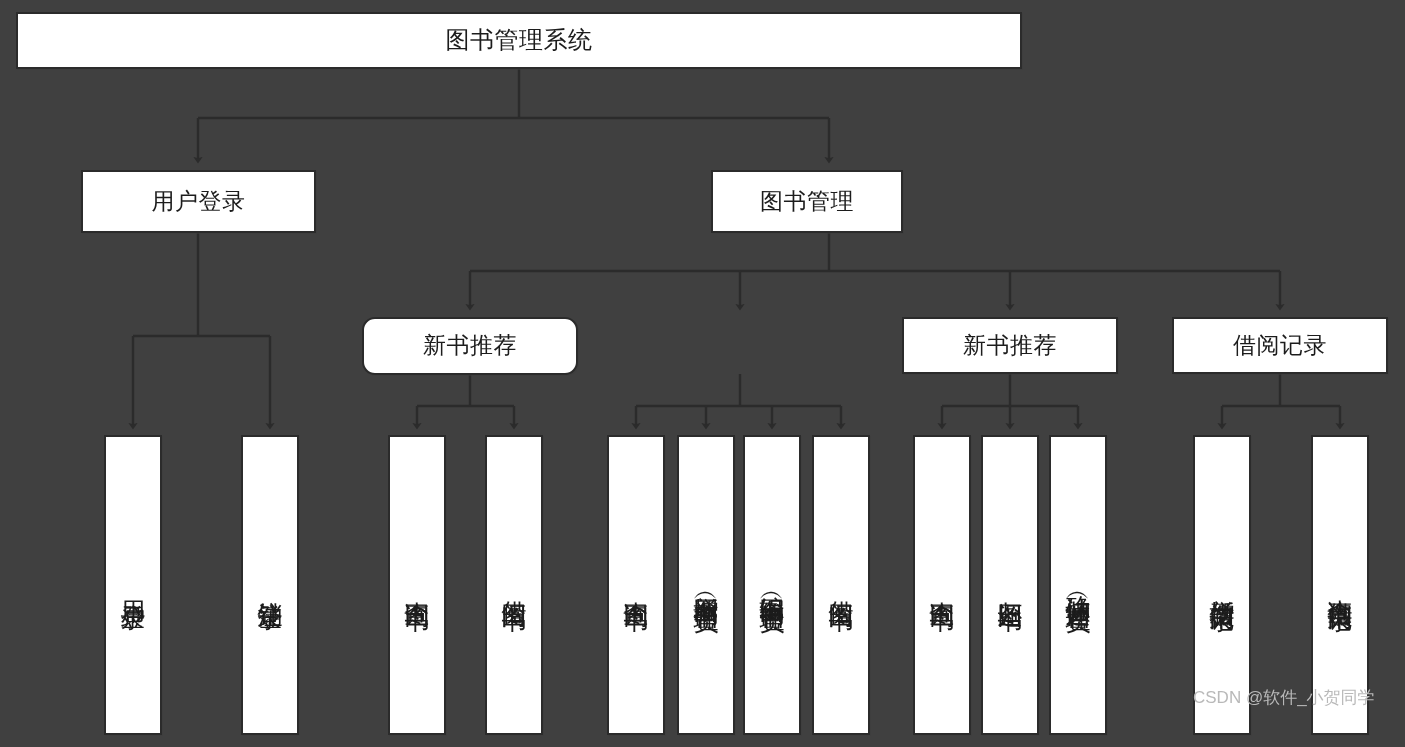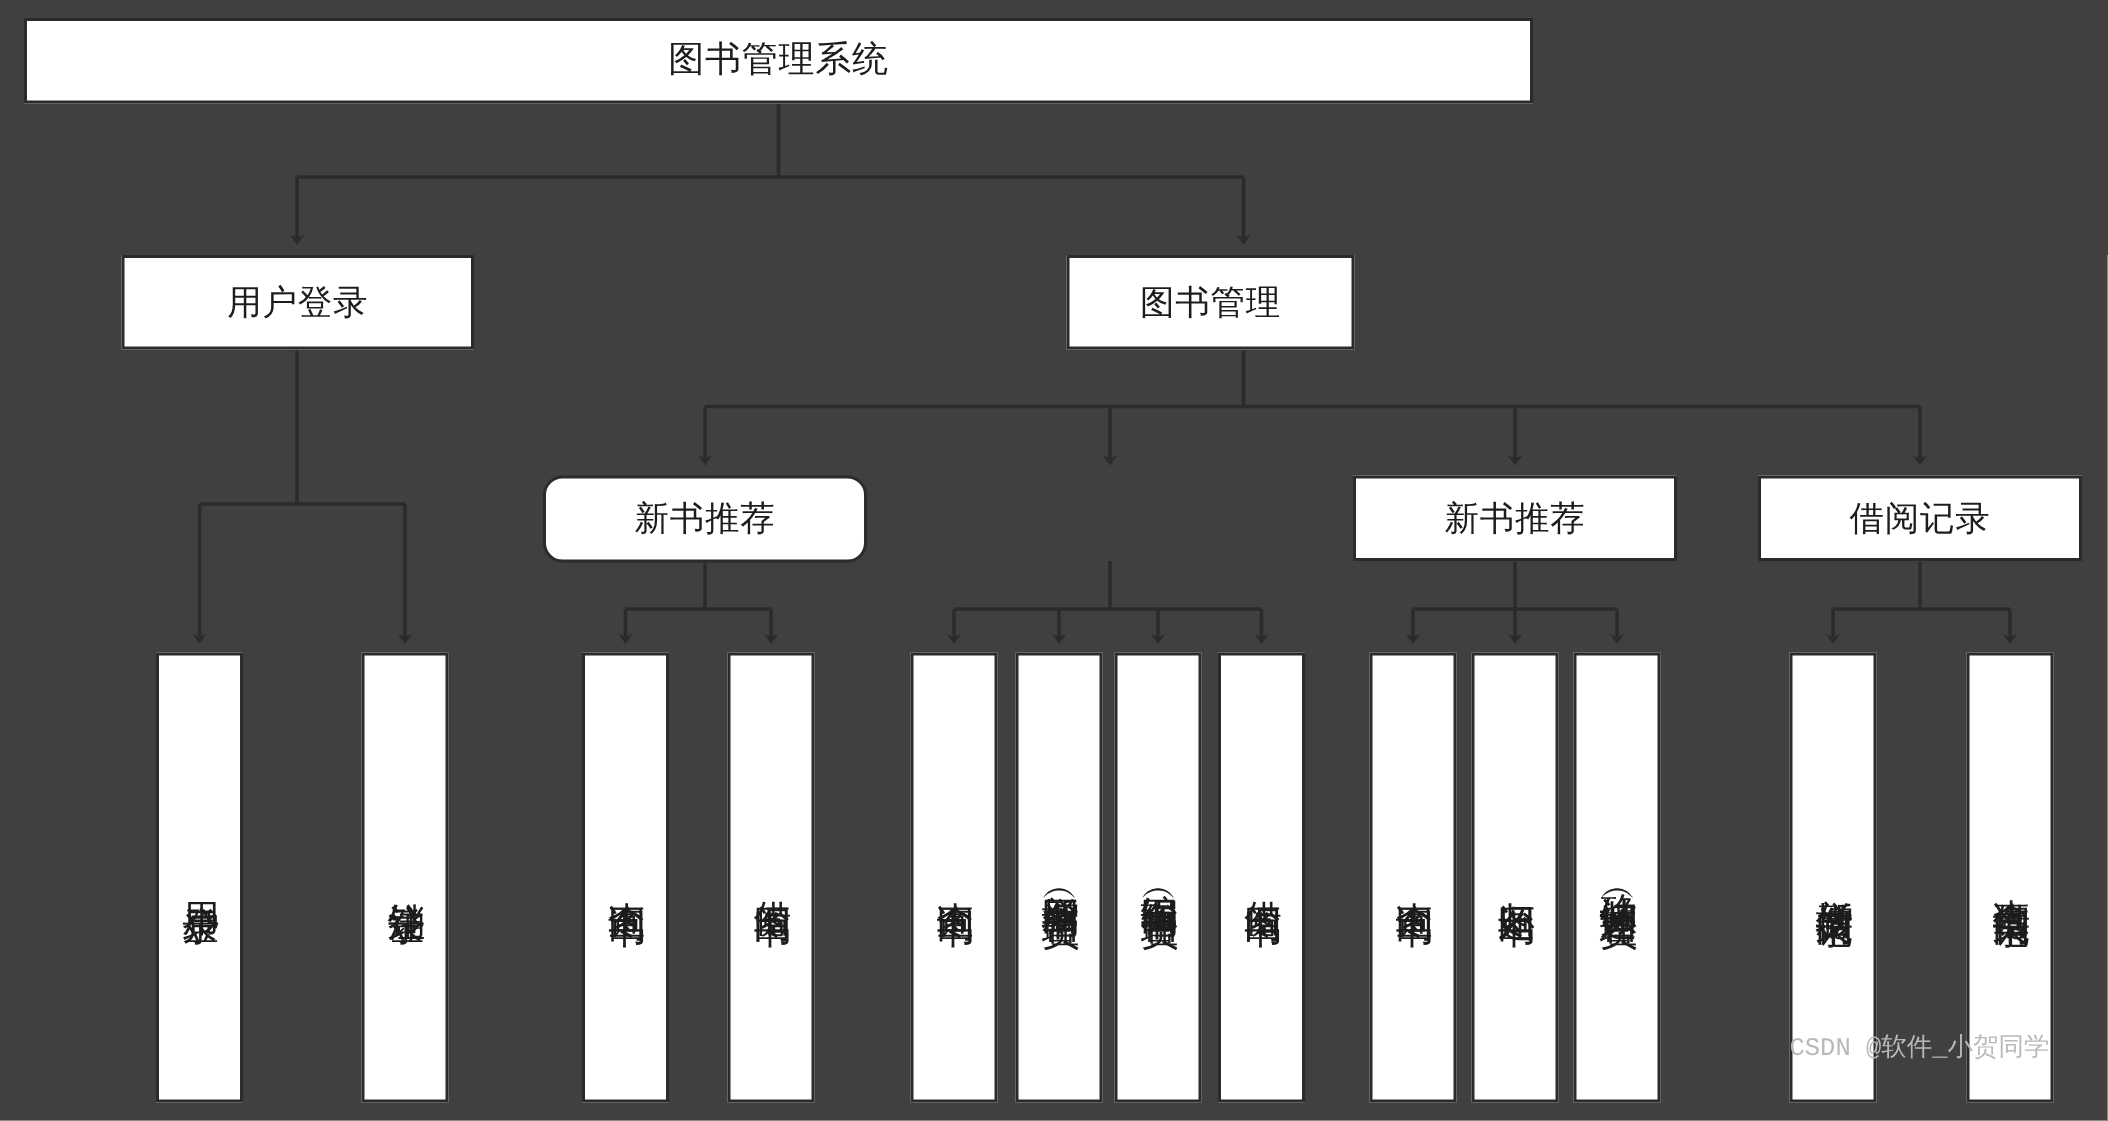--- a/index.html
+++ b/index.html
@@ -63,21 +63,21 @@
     font-size: 25px;
     letter-spacing: 2px;
     line-height: 1;
   }
   #watermark {
     position: absolute;
     left: 1193px;
     top: 686px;
     font-size: 17px;
     color: #b9b9b9;
-    font-family: Liberation Mono, monospace;
+    font-family: Liberation Sans, sans-serif;
     white-space: pre;
     user-select: none;
   }
 </style>
 </head>
 <body>
 
 <div id="diagram-root">
 
   <svg id="edge-layer" viewBox="0 0 1405 747" width="1405" height="747" xmlns="http://www.w3.org/2000/svg">

